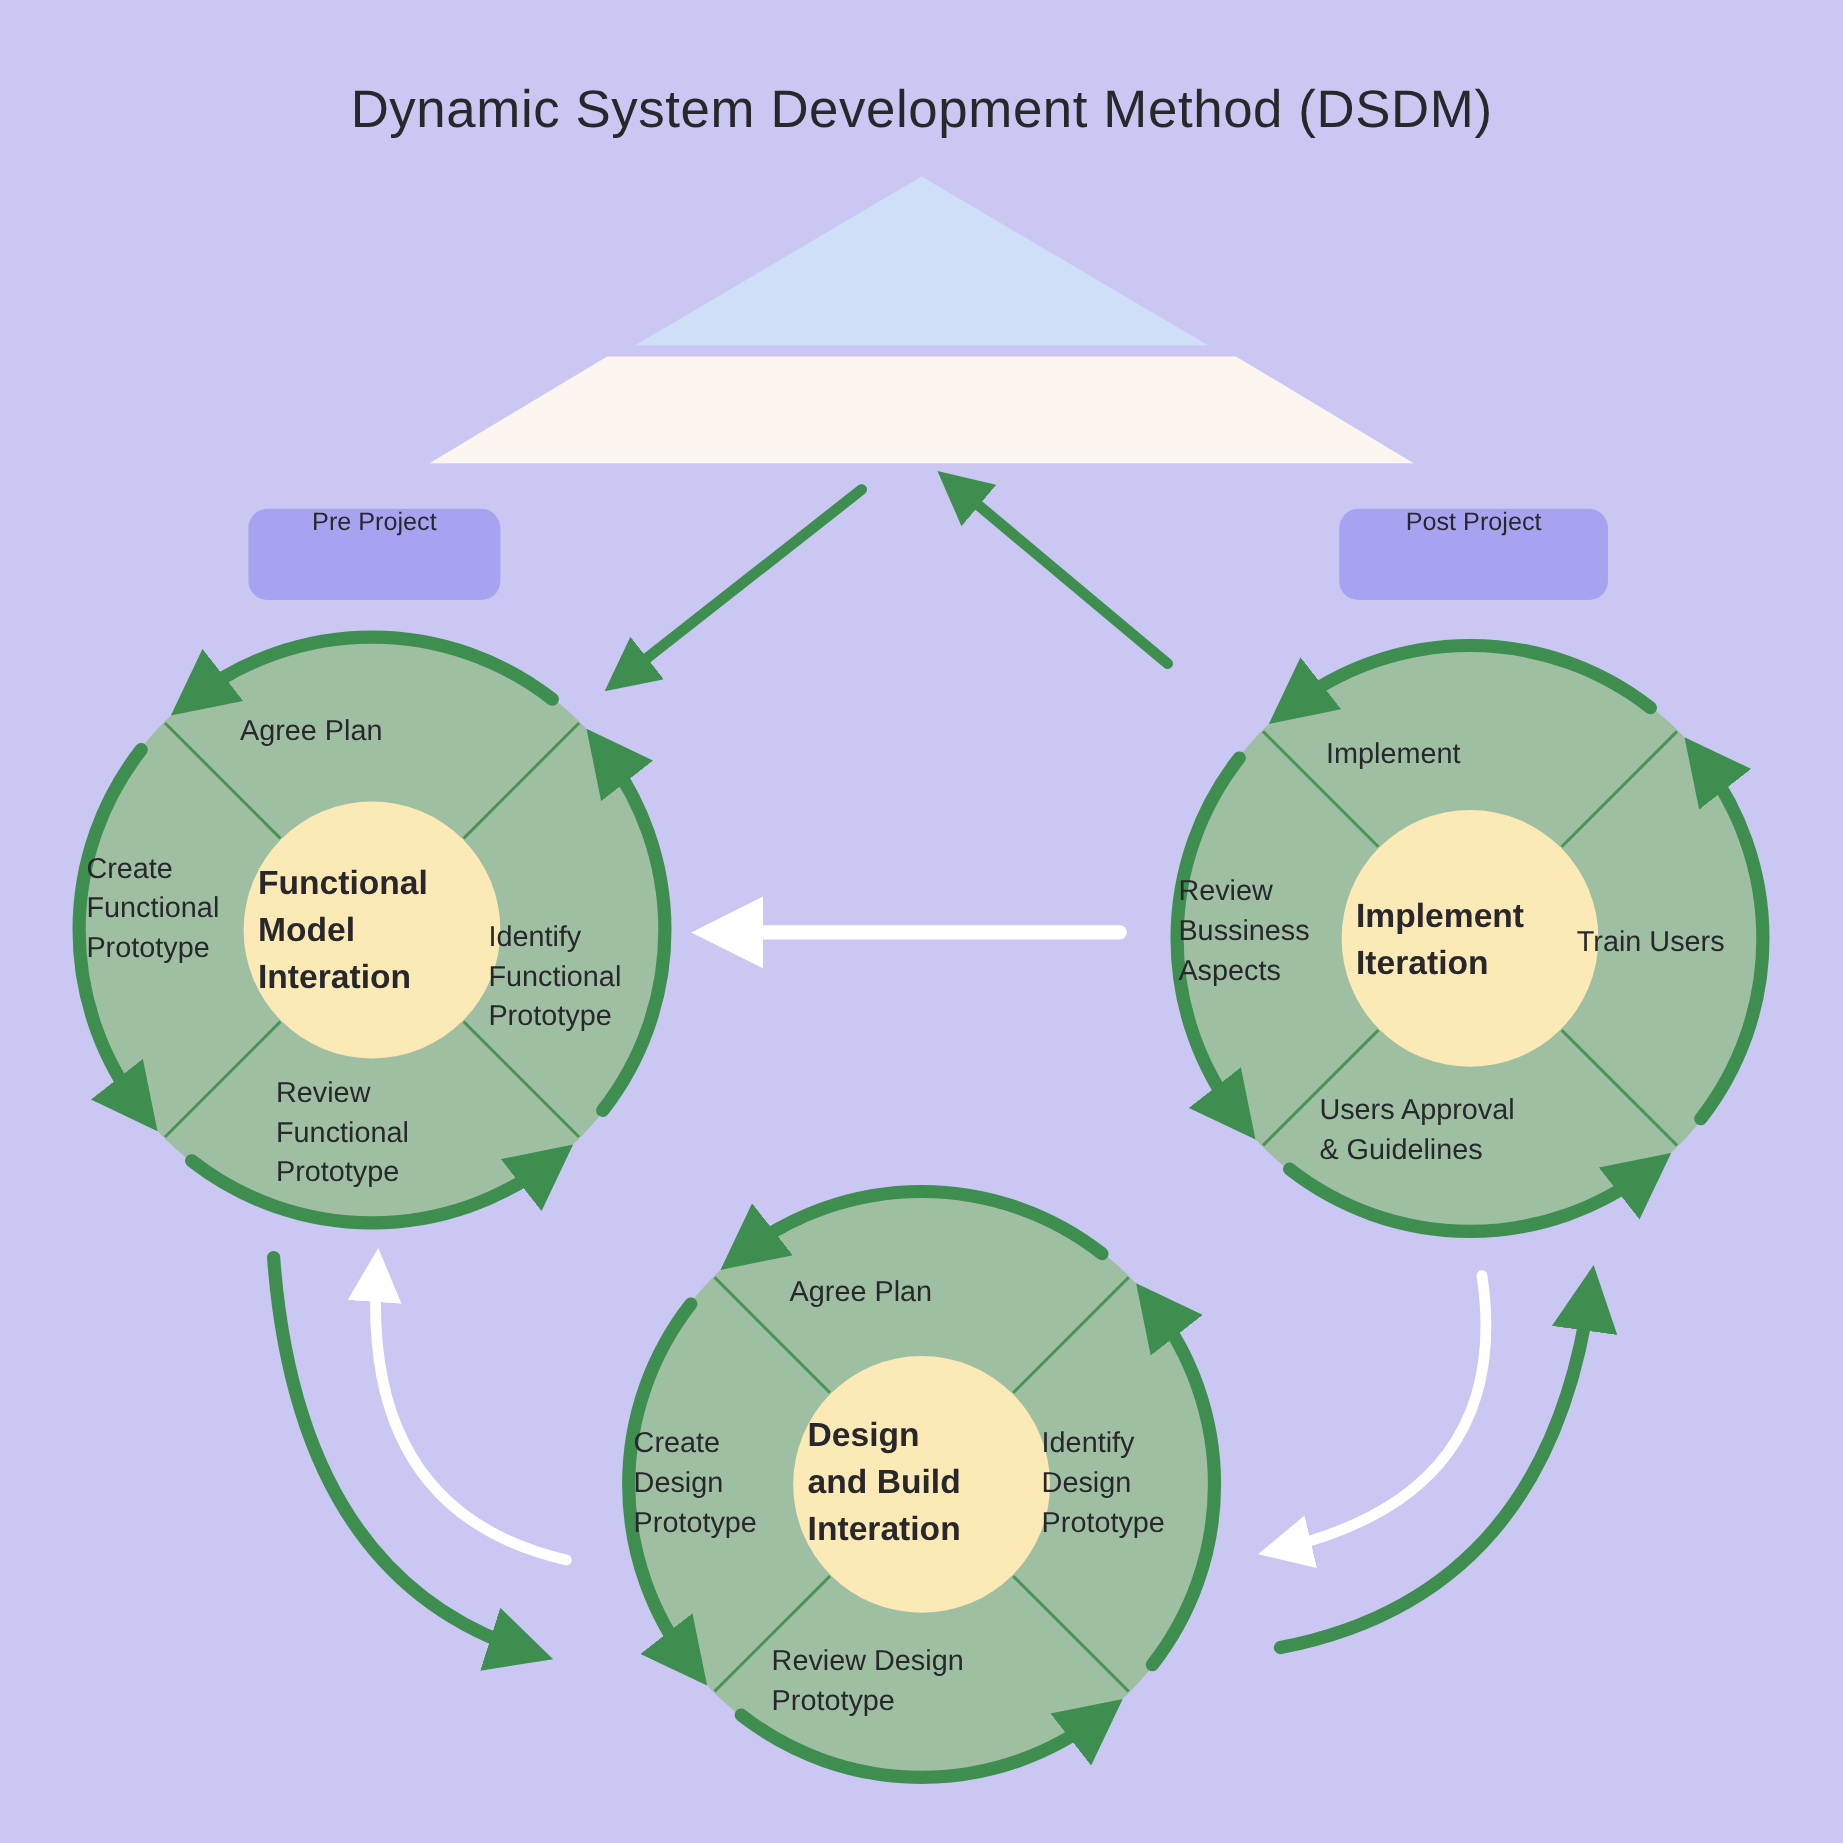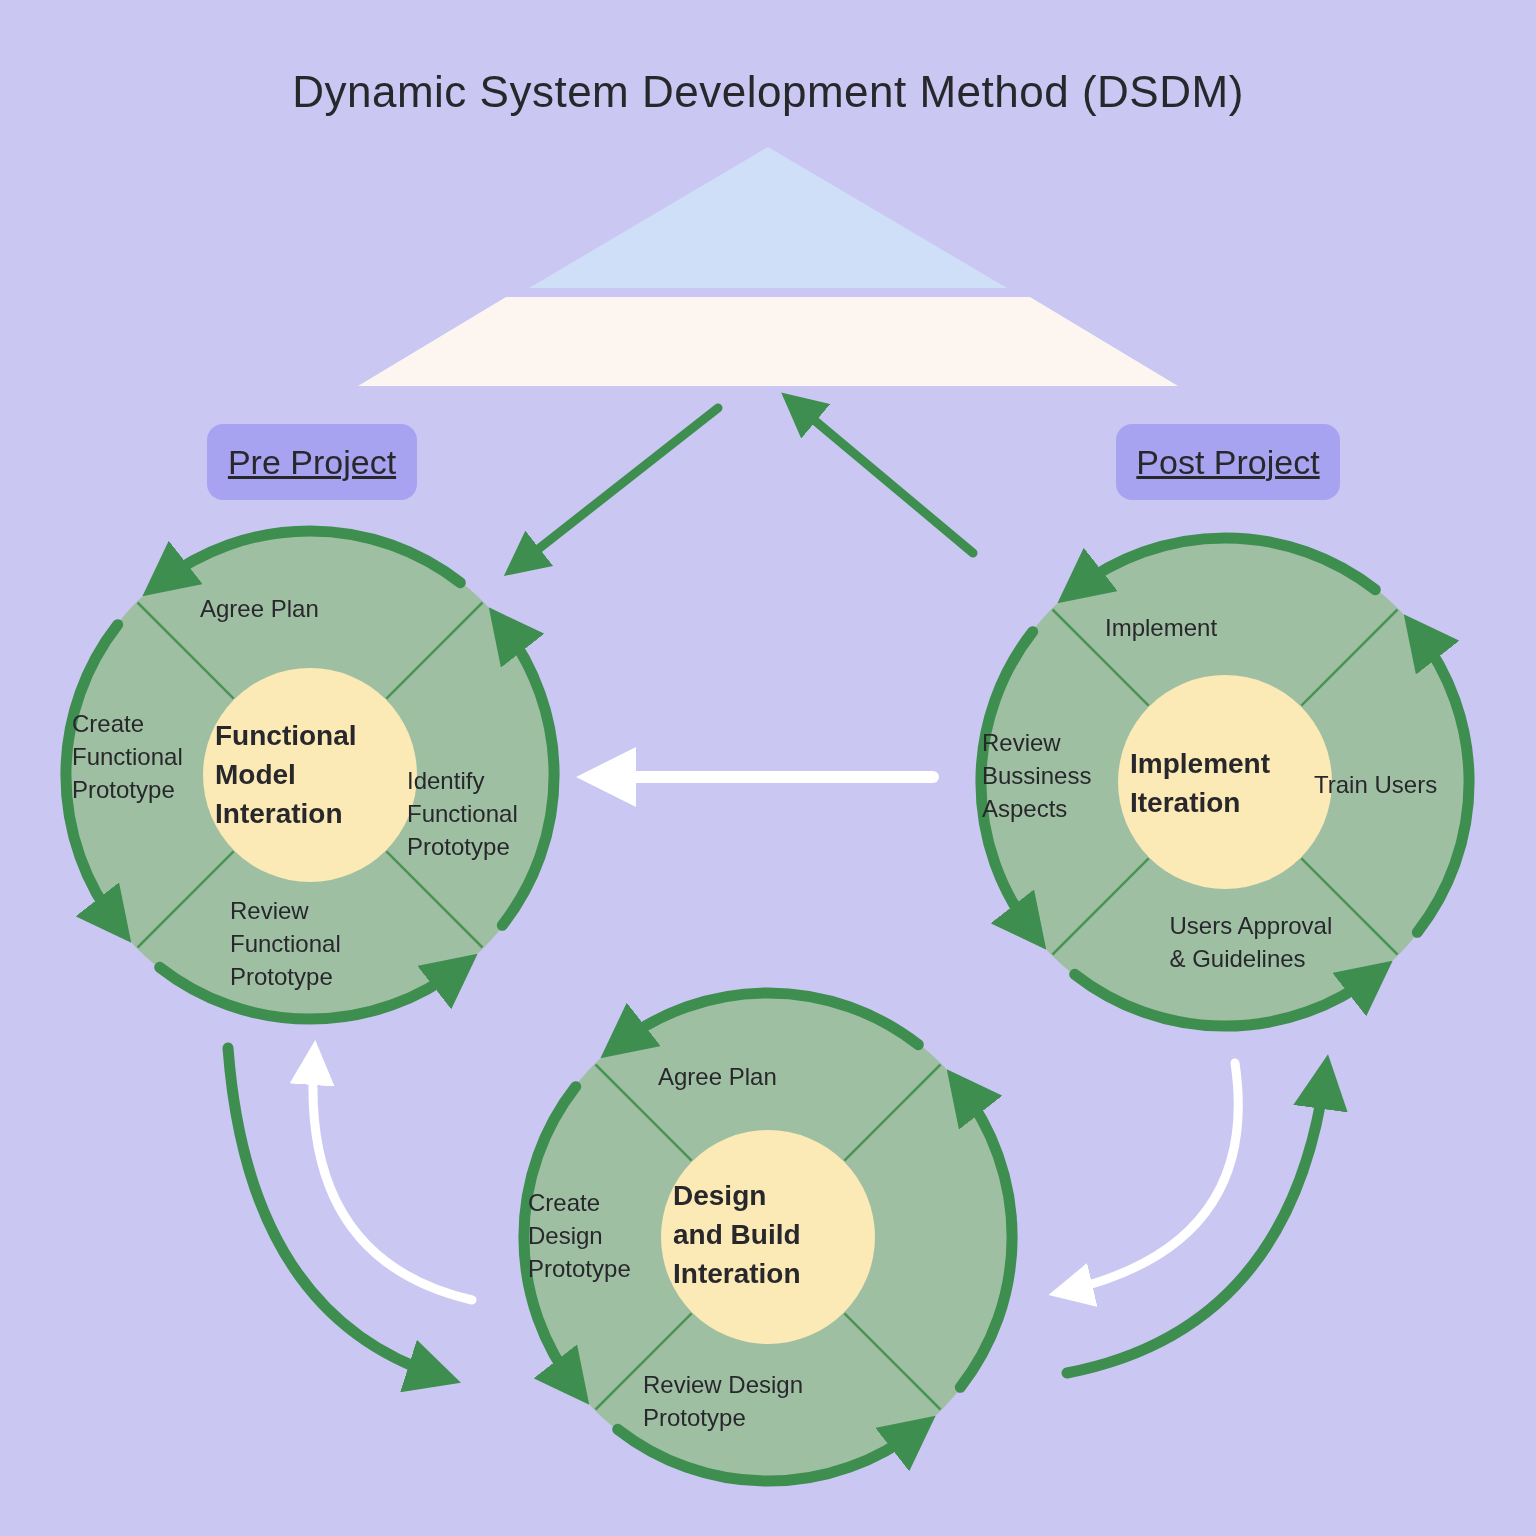--- a/index.html
+++ b/index.html
@@ -21,22 +21,22 @@
   .arc{fill:none;stroke:var(--arc,#3e8e4f);stroke-width:11;stroke-linecap:round}
   .divider{fill:none;stroke:var(--divider,#4a9455);stroke-width:2.5}
   .flow-green{fill:none;stroke:var(--arc,#3e8e4f);stroke-width:9;stroke-linecap:round}
   .curve-green{fill:none;stroke:var(--arc,#3e8e4f);stroke-width:11;stroke-linecap:round}
   .flow-white{fill:none;stroke:var(--white-arrow,#fff);stroke-width:12;stroke-linecap:round}
   .curve-white{fill:none;stroke:var(--white-arrow,#fff);stroke-width:9;stroke-linecap:round}
   .txt{position:absolute;transform:translate(-50%,-50%);line-height:1.38}
   .title{font-size:44px;font-weight:500;letter-spacing:.5px;white-space:nowrap}
   .pyr-label{font-size:31px}
   .badge{
-    position:absolute;display:flex;align-items:center;justify-content:center;
-    background:var(--badge,#a8a3f0);border-radius:16px;font-size:34px;text-decoration:underline;
+    position:absolute;display:flex;justify-content:center;
+    background:var(--badge,#a8a3f0);border-radius:16px;font-size:21px;
   }
   .q-label{font-size:24px}
   .c-label{font-size:28px;font-weight:bold;line-height:1.4}
   .c-label span{display:block}
 </style>
 </head>
 <body>
 
 <div class="stage">
 
@@ -118,29 +118,30 @@
   <div class="txt q-label" style="left:310px;top:944px;width:160px">Review Functional Prototype</div>
   <div class="txt c-label" style="left:310px;top:775px;width:190px">
     <span>Functional</span>
     <span>Model</span>
     <span>Interation</span>
   </div>
 
   <div class="txt q-label" style="left:1225px;top:628px;width:240px">Implement</div>
   <div class="txt q-label" style="left:1057px;top:776px;width:150px">Review Bussiness Aspects</div>
   <div class="txt q-label" style="left:1404px;top:785px;width:180px">Train Users</div>
-  <div class="txt q-label" style="left:1262px;top:942px;width:185px">Users Approval &amp; Guidelines</div>
+  <div class="txt q-label" style="left:1192px;top:942px;width:185px">Users Approval &amp; Guidelines</div>
   <div class="txt c-label" style="left:1225px;top:783px;width:190px">
     <span>Implement</span>
     <span>Iteration</span>
     <span></span>
   </div>
 
   <div class="txt q-label" style="left:768px;top:1077px;width:220px">Agree Plan</div>
   <div class="txt q-label" style="left:598px;top:1236px;width:140px">Create Design Prototype</div>
+  <div class="txt q-label" style="left:938px;top:1236px;width:140px">Identify Design Prototype</div>
   <div class="txt q-label" style="left:768px;top:1401px;width:250px">Review Design Prototype</div>
   <div class="txt c-label" style="left:768px;top:1235px;width:190px">
     <span>Design</span>
     <span>and Build</span>
     <span>Interation</span>
   </div>
 
 </div>
 
 </body></html>

